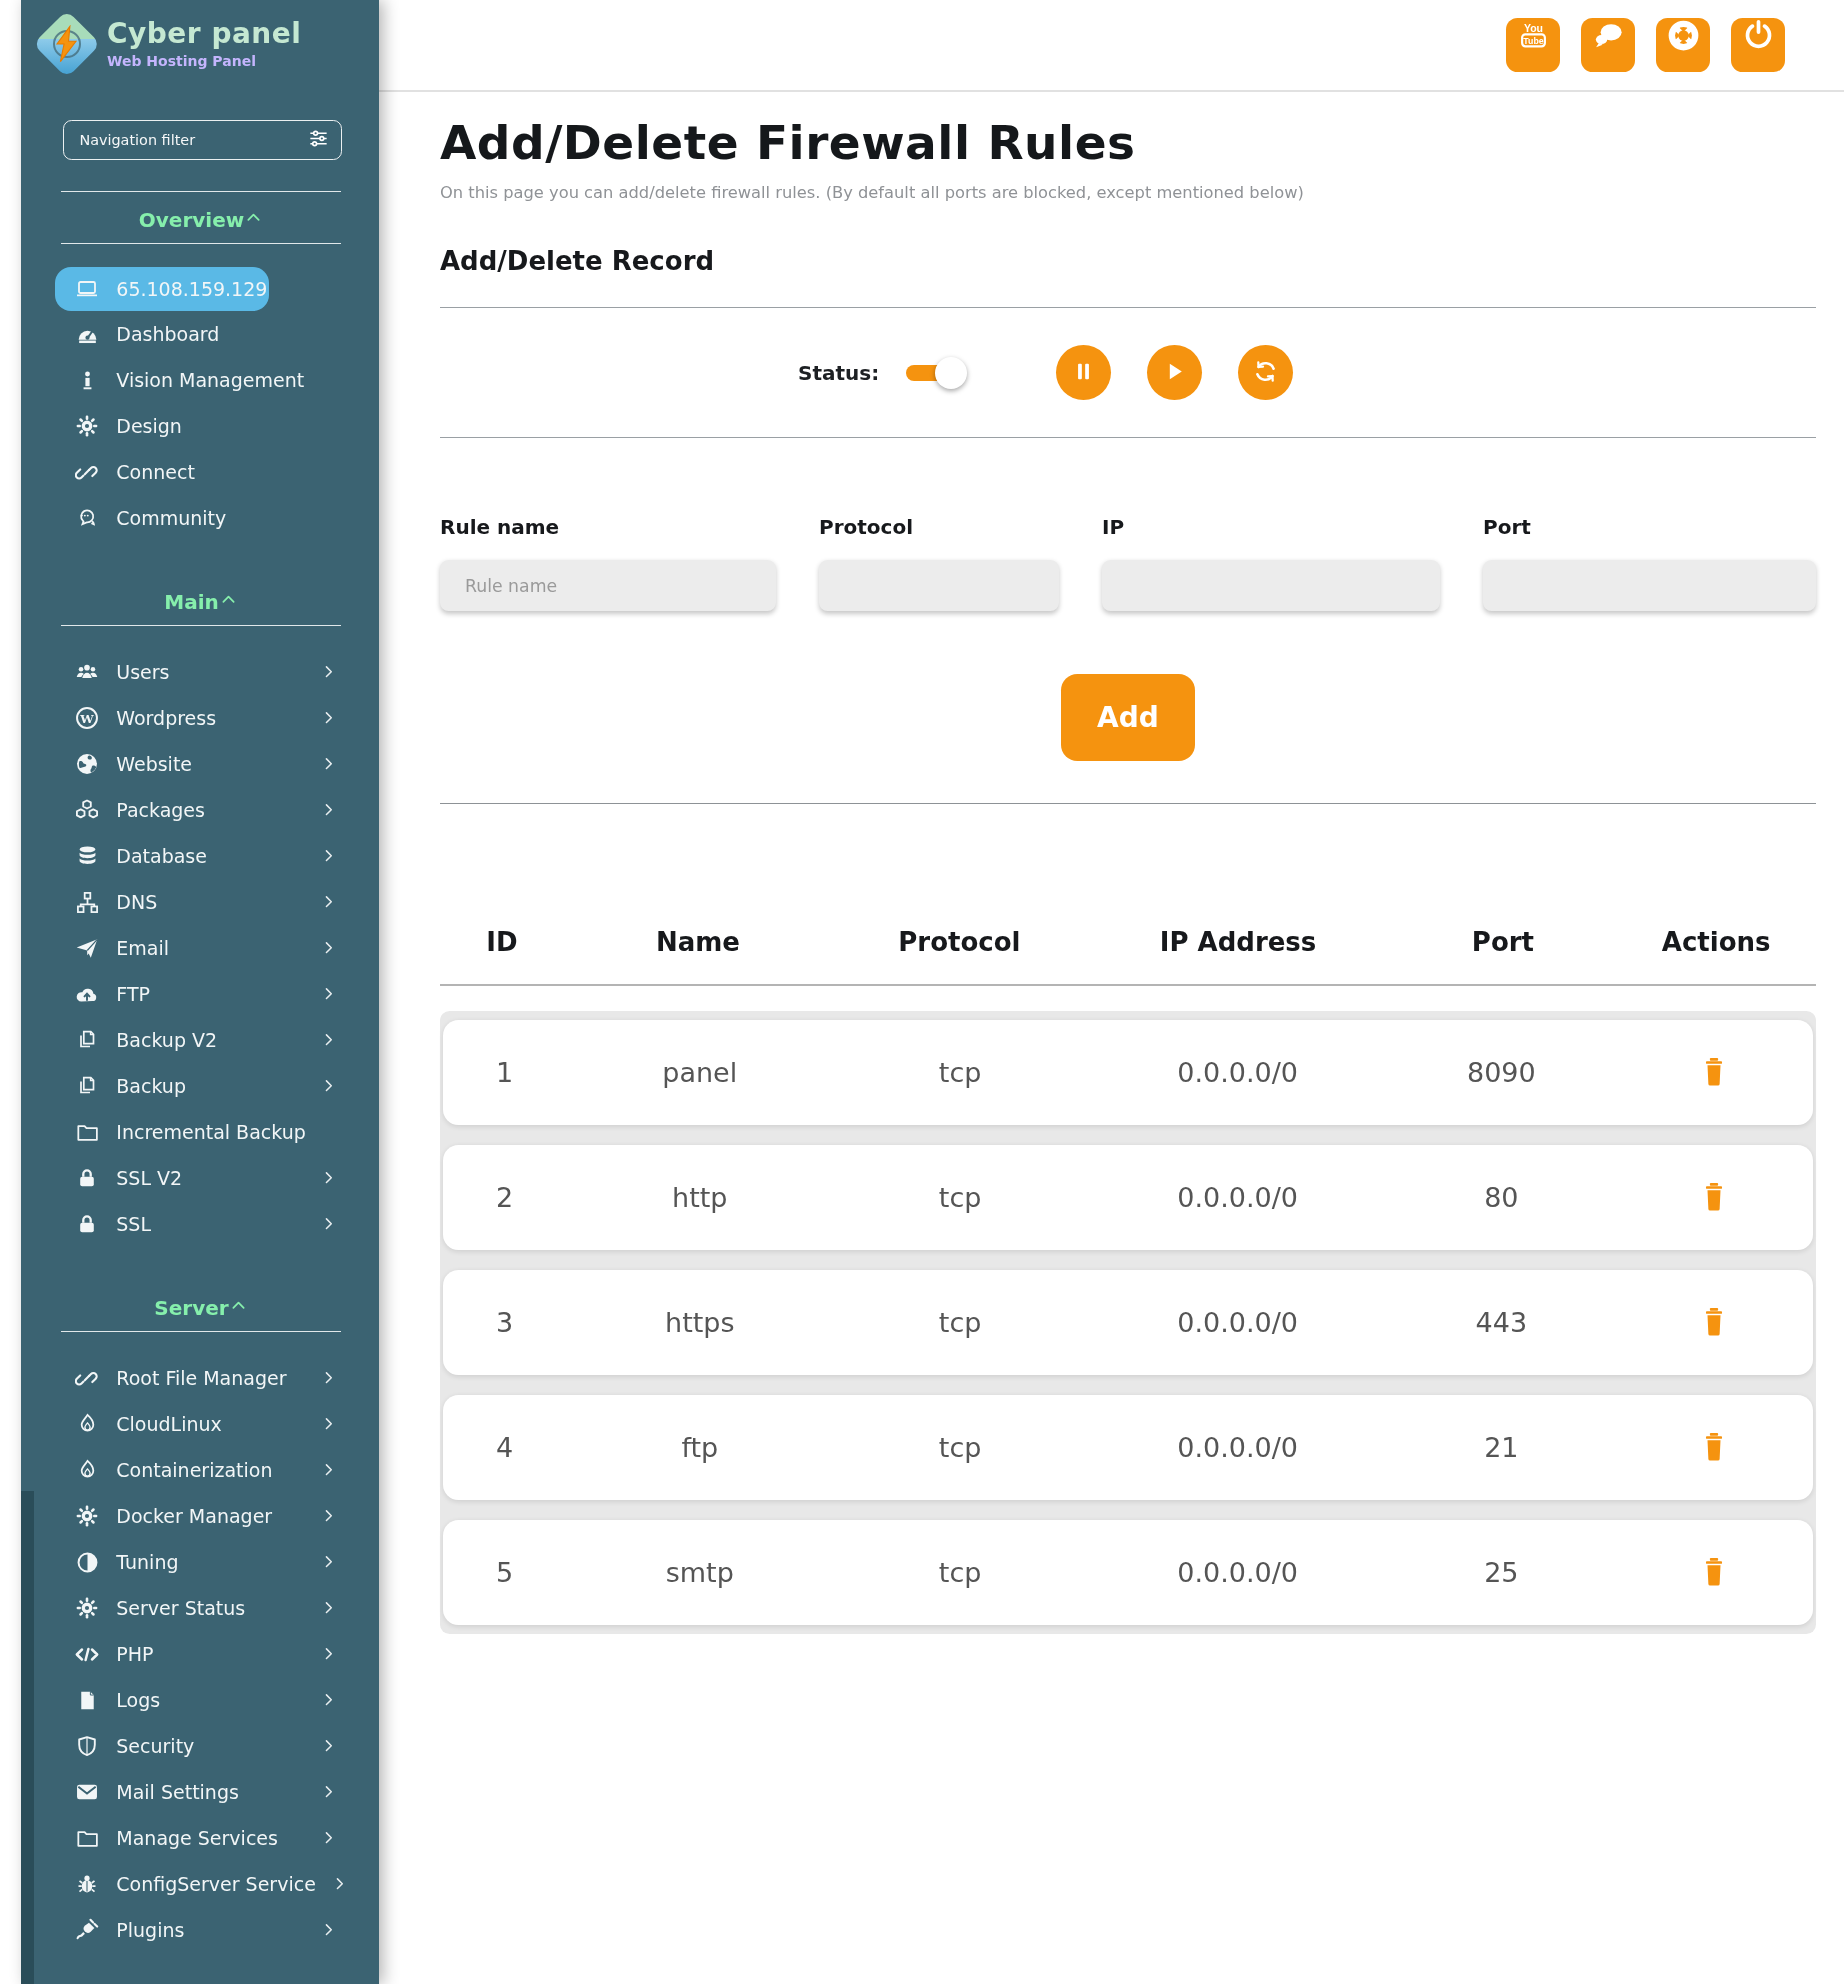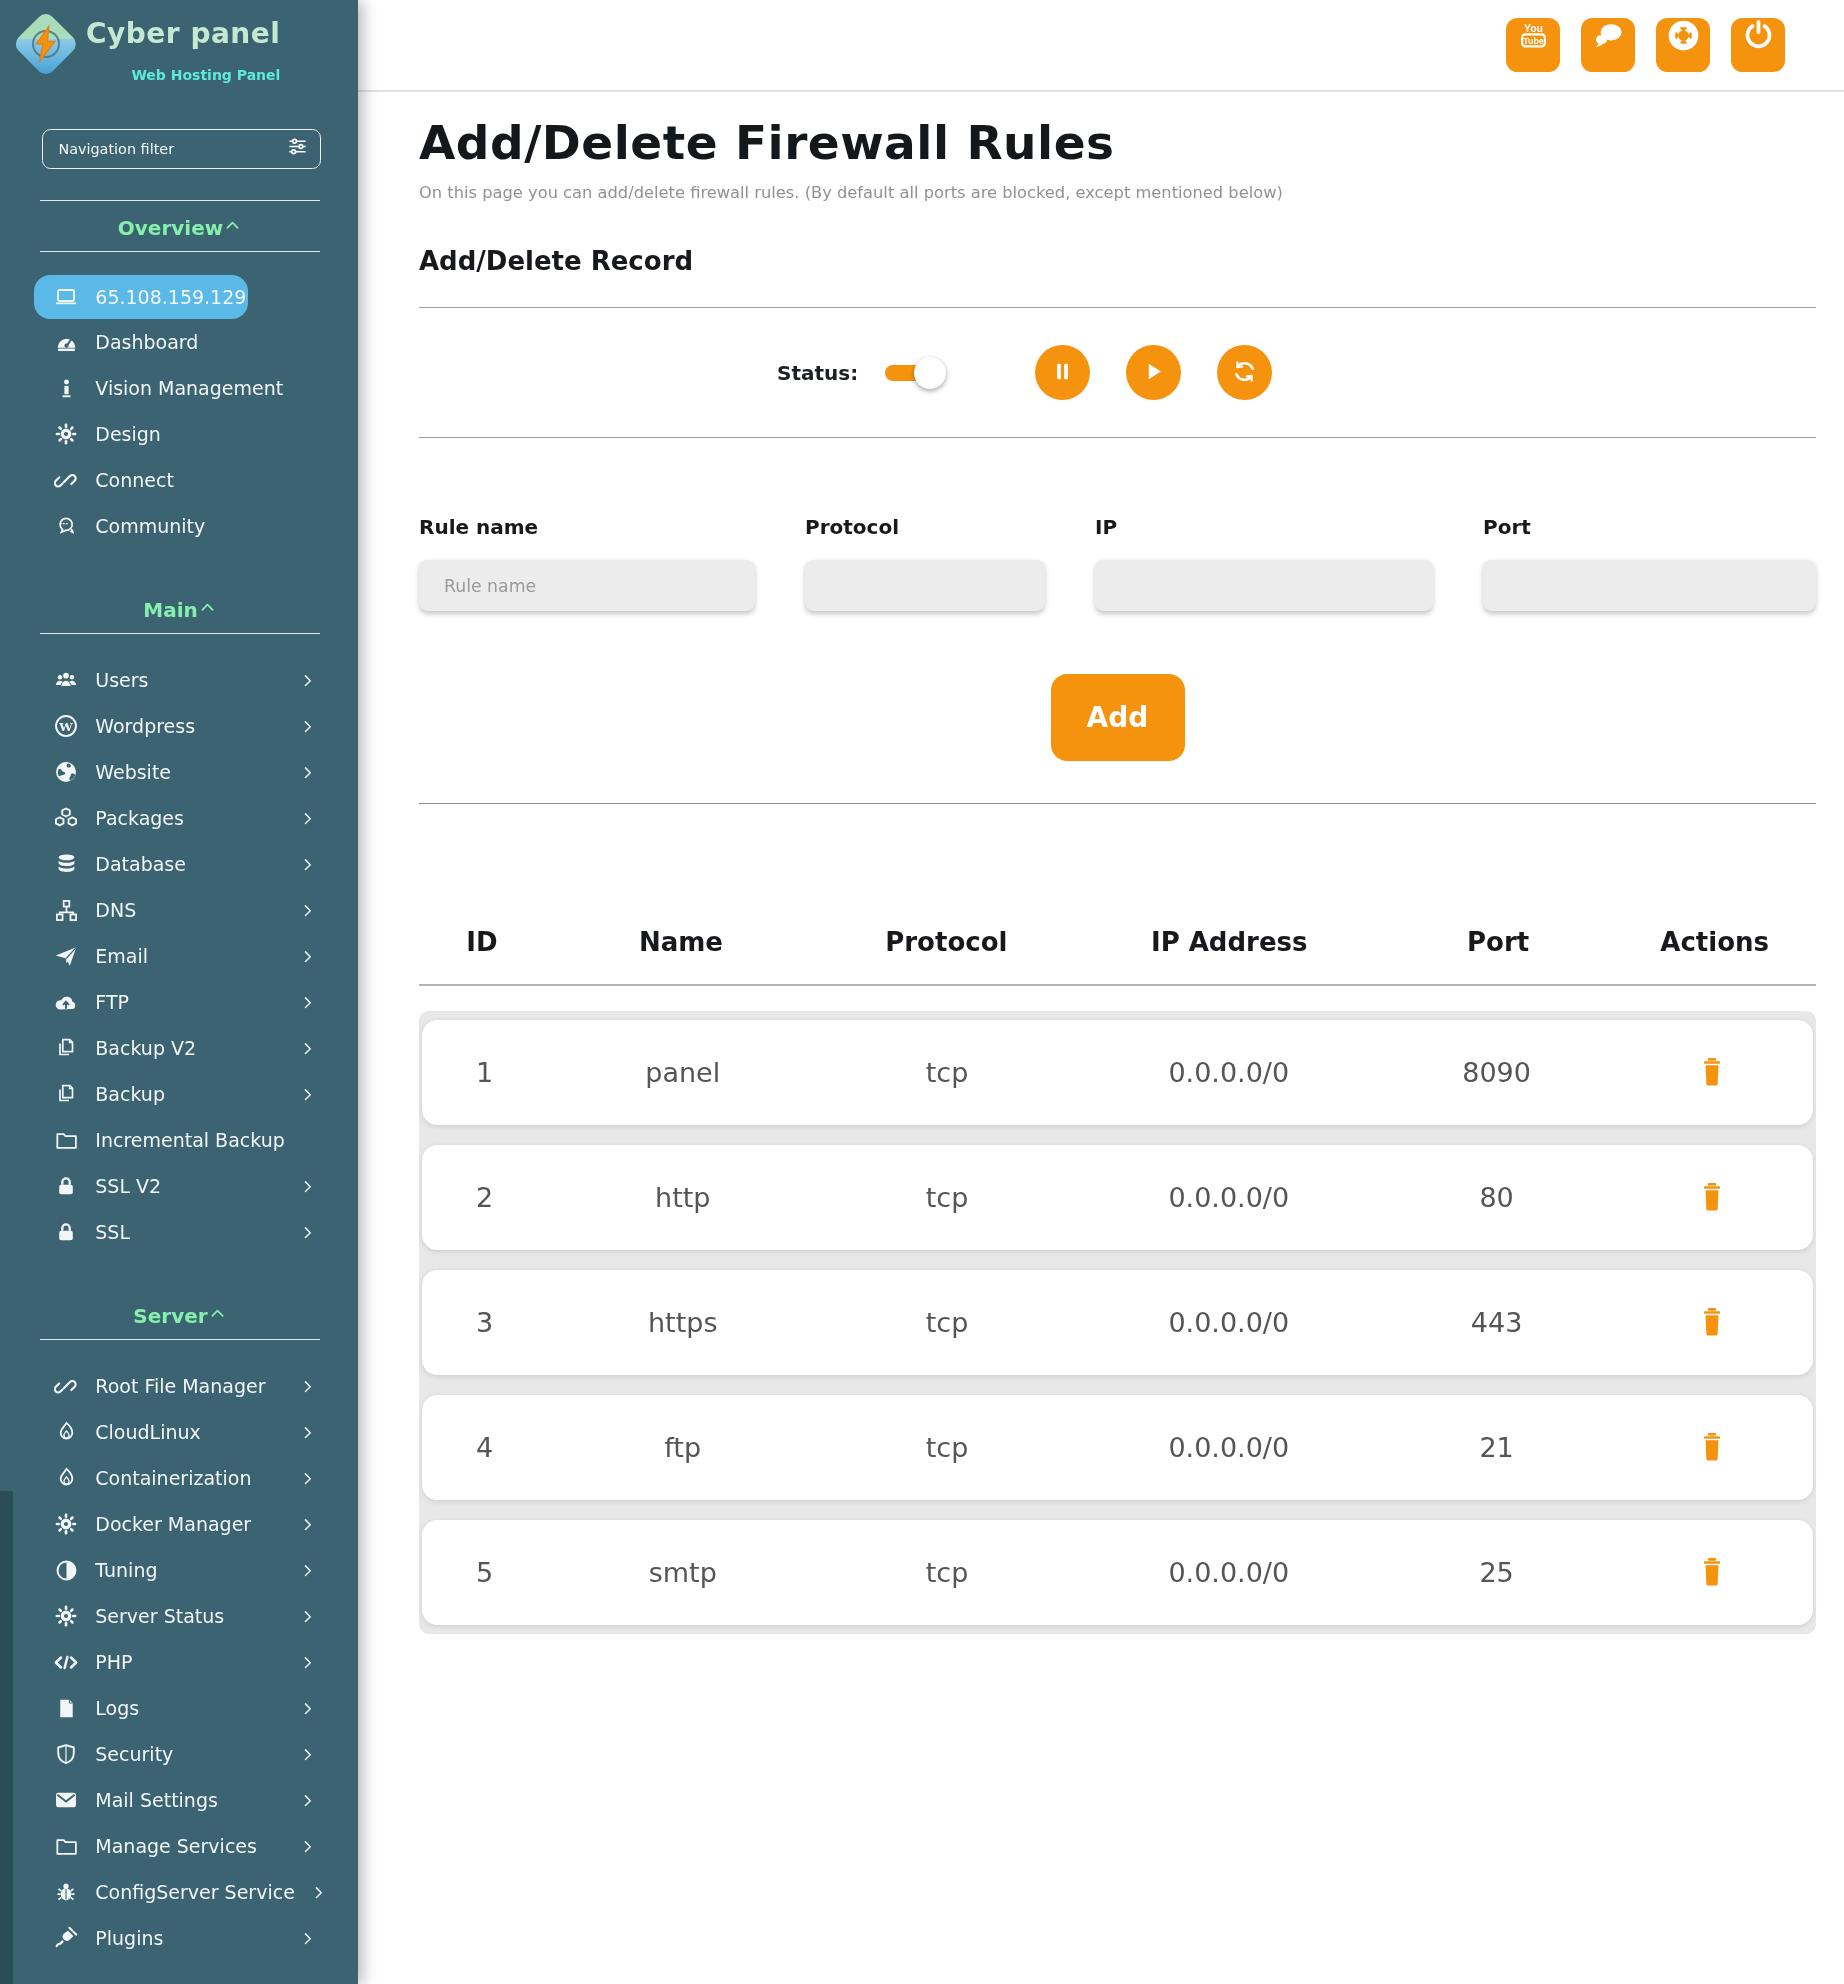--- a/index.html
+++ b/index.html
@@ -1,39 +1,39 @@
 <!DOCTYPE html>
 <html><head>
 <meta charset="utf-8">
 <style>
   * { box-sizing: border-box; margin: 0; padding: 0; }
   html,body { width:1845px; height:1985px; }
   body {
     font-family: "DejaVu Sans", "Liberation Sans", sans-serif;
     background:#fff; overflow:hidden;
   }
-  .app { display:flex; width:1845px; height:1985px; }
+  .app { display:flex; width:1845px; height:1985px;padding-left:21px; }
 
   
   .sidebar {
     position:relative; width:358px; min-width:358px; height:1985px;
     background:#3b6372; color:#eef4f6;
     box-shadow:4.8px 0 15.4px rgba(0,0,0,.30); z-index:2; overflow:hidden;
   }
   .logo-row { display:flex; align-items:flex-start; gap:9.6px; padding:13.4px 7.7px 0 15.4px; }
   .logo-mark { width:61px; height:61px; position:relative; flex:none; }
   .logo-d {
     position:absolute; inset:6.7px; transform:rotate(45deg); border-radius:9.6px;
     background:linear-gradient(135deg,#a8dcba 0%,#a8dcba 42%,#8ecbea 42%,#3f9ed1 100%);
   }
   .logo-ring { position:absolute; inset:16.3px; border:2.9px solid rgba(70,110,125,.8); border-radius:50%; }
   .logo-bolt { position:absolute; inset:0; display:flex; align-items:center; justify-content:center; }
   .brand-text { padding-top:5.8px; }
   .brand-name { font-size:28px; font-weight:700; color:#c5e8d2; letter-spacing:0.5px; line-height:1.05; }
-  .brand-tag  { font-size:14px; font-weight:700; color:#5eead4; text-align:right; margin-top:18px; }
+  .brand-tag  { font-size:14px; font-weight:700; color:#c4b5fd; text-align:left; margin-top:4px; }
 
   .nav-filter {
     margin:46px 37px 0 42px; height:40px;
     border:1.4px solid rgba(255,255,255,.9); border-radius:8.6px;
     display:flex; align-items:center; padding:0 11.5px 0 15.4px; gap:7.7px;
   }
   .nav-filter input {
     flex:1; min-width:0; background:transparent; border:none; outline:none;
     color:#fff; font-size:14.4px; font-family:inherit;
   }

